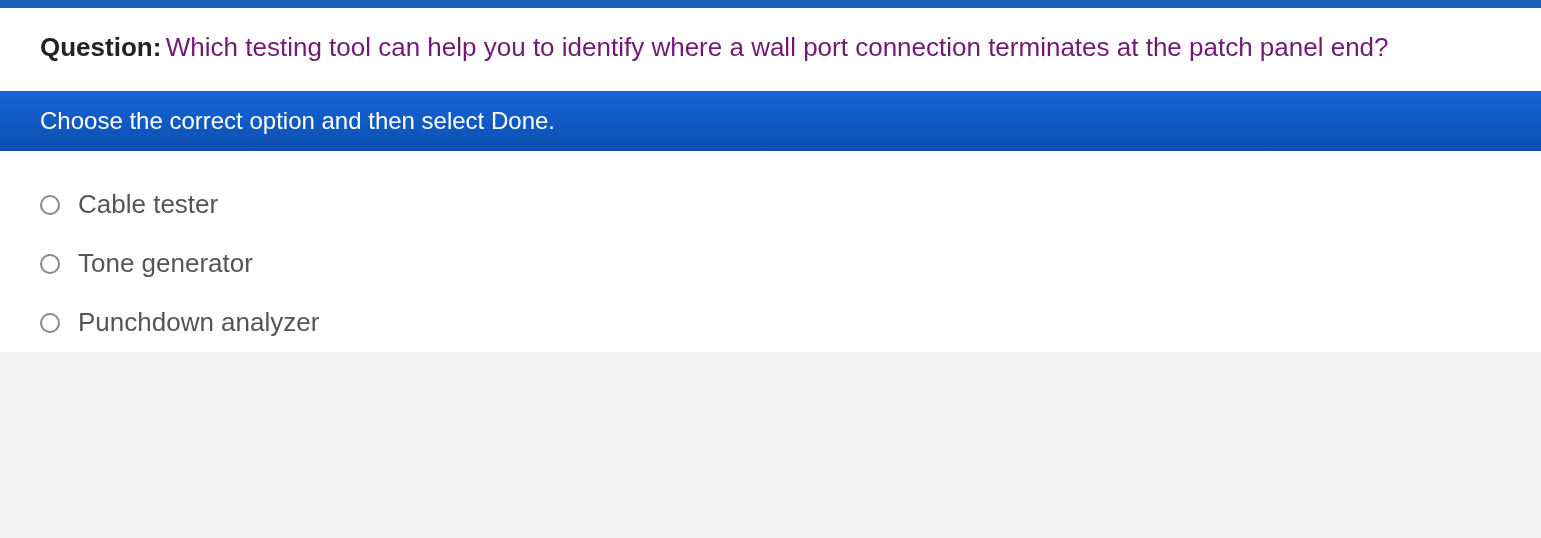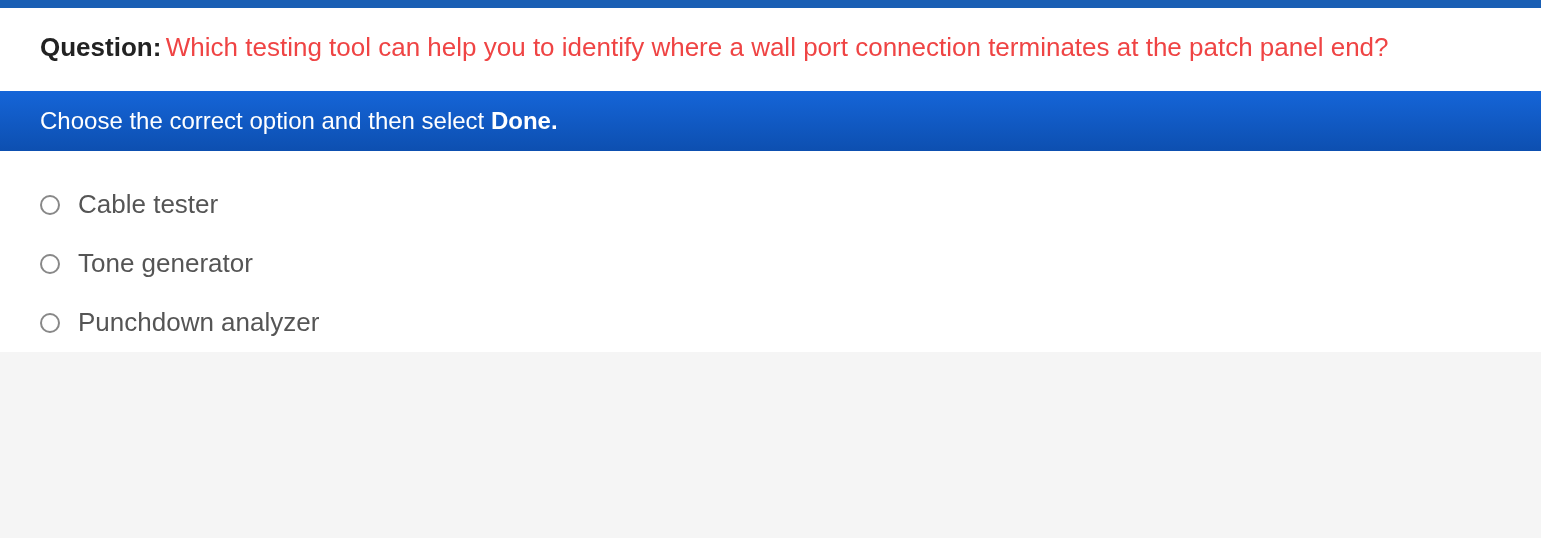--- a/index.html
+++ b/index.html
@@ -22,37 +22,37 @@
     .question-section {
       background: #ffffff;
       padding: 24px 40px 28px 40px;
     }
     .question-label {
       font-weight: bold;
       color: #222;
       font-size: 26px;
     }
     .question-text {
-      color: #ef4444;
+      color: #701a75;
       font-size: 26px;
       font-weight: normal;
     }
     .instruction-bar {
       background: #1558c0;
       background: linear-gradient(to bottom, #1565d8 0%, #0d4fb0 100%);
       color: #ffffff;
       padding: 16px 40px;
       font-size: 24px;
     }
     .instruction-text {
       font-weight: normal;
       margin-top: 19px;
     }
     .instruction-bold {
-      font-weight: bold;
+      font-weight: normal;
     }
     .options-section {
       background: #ffffff;
       padding: 24px 40px 0 40px;
     }
     .option-row {
       display: flex;
       align-items: center;
       padding: 14px 0;
       cursor: pointer;

